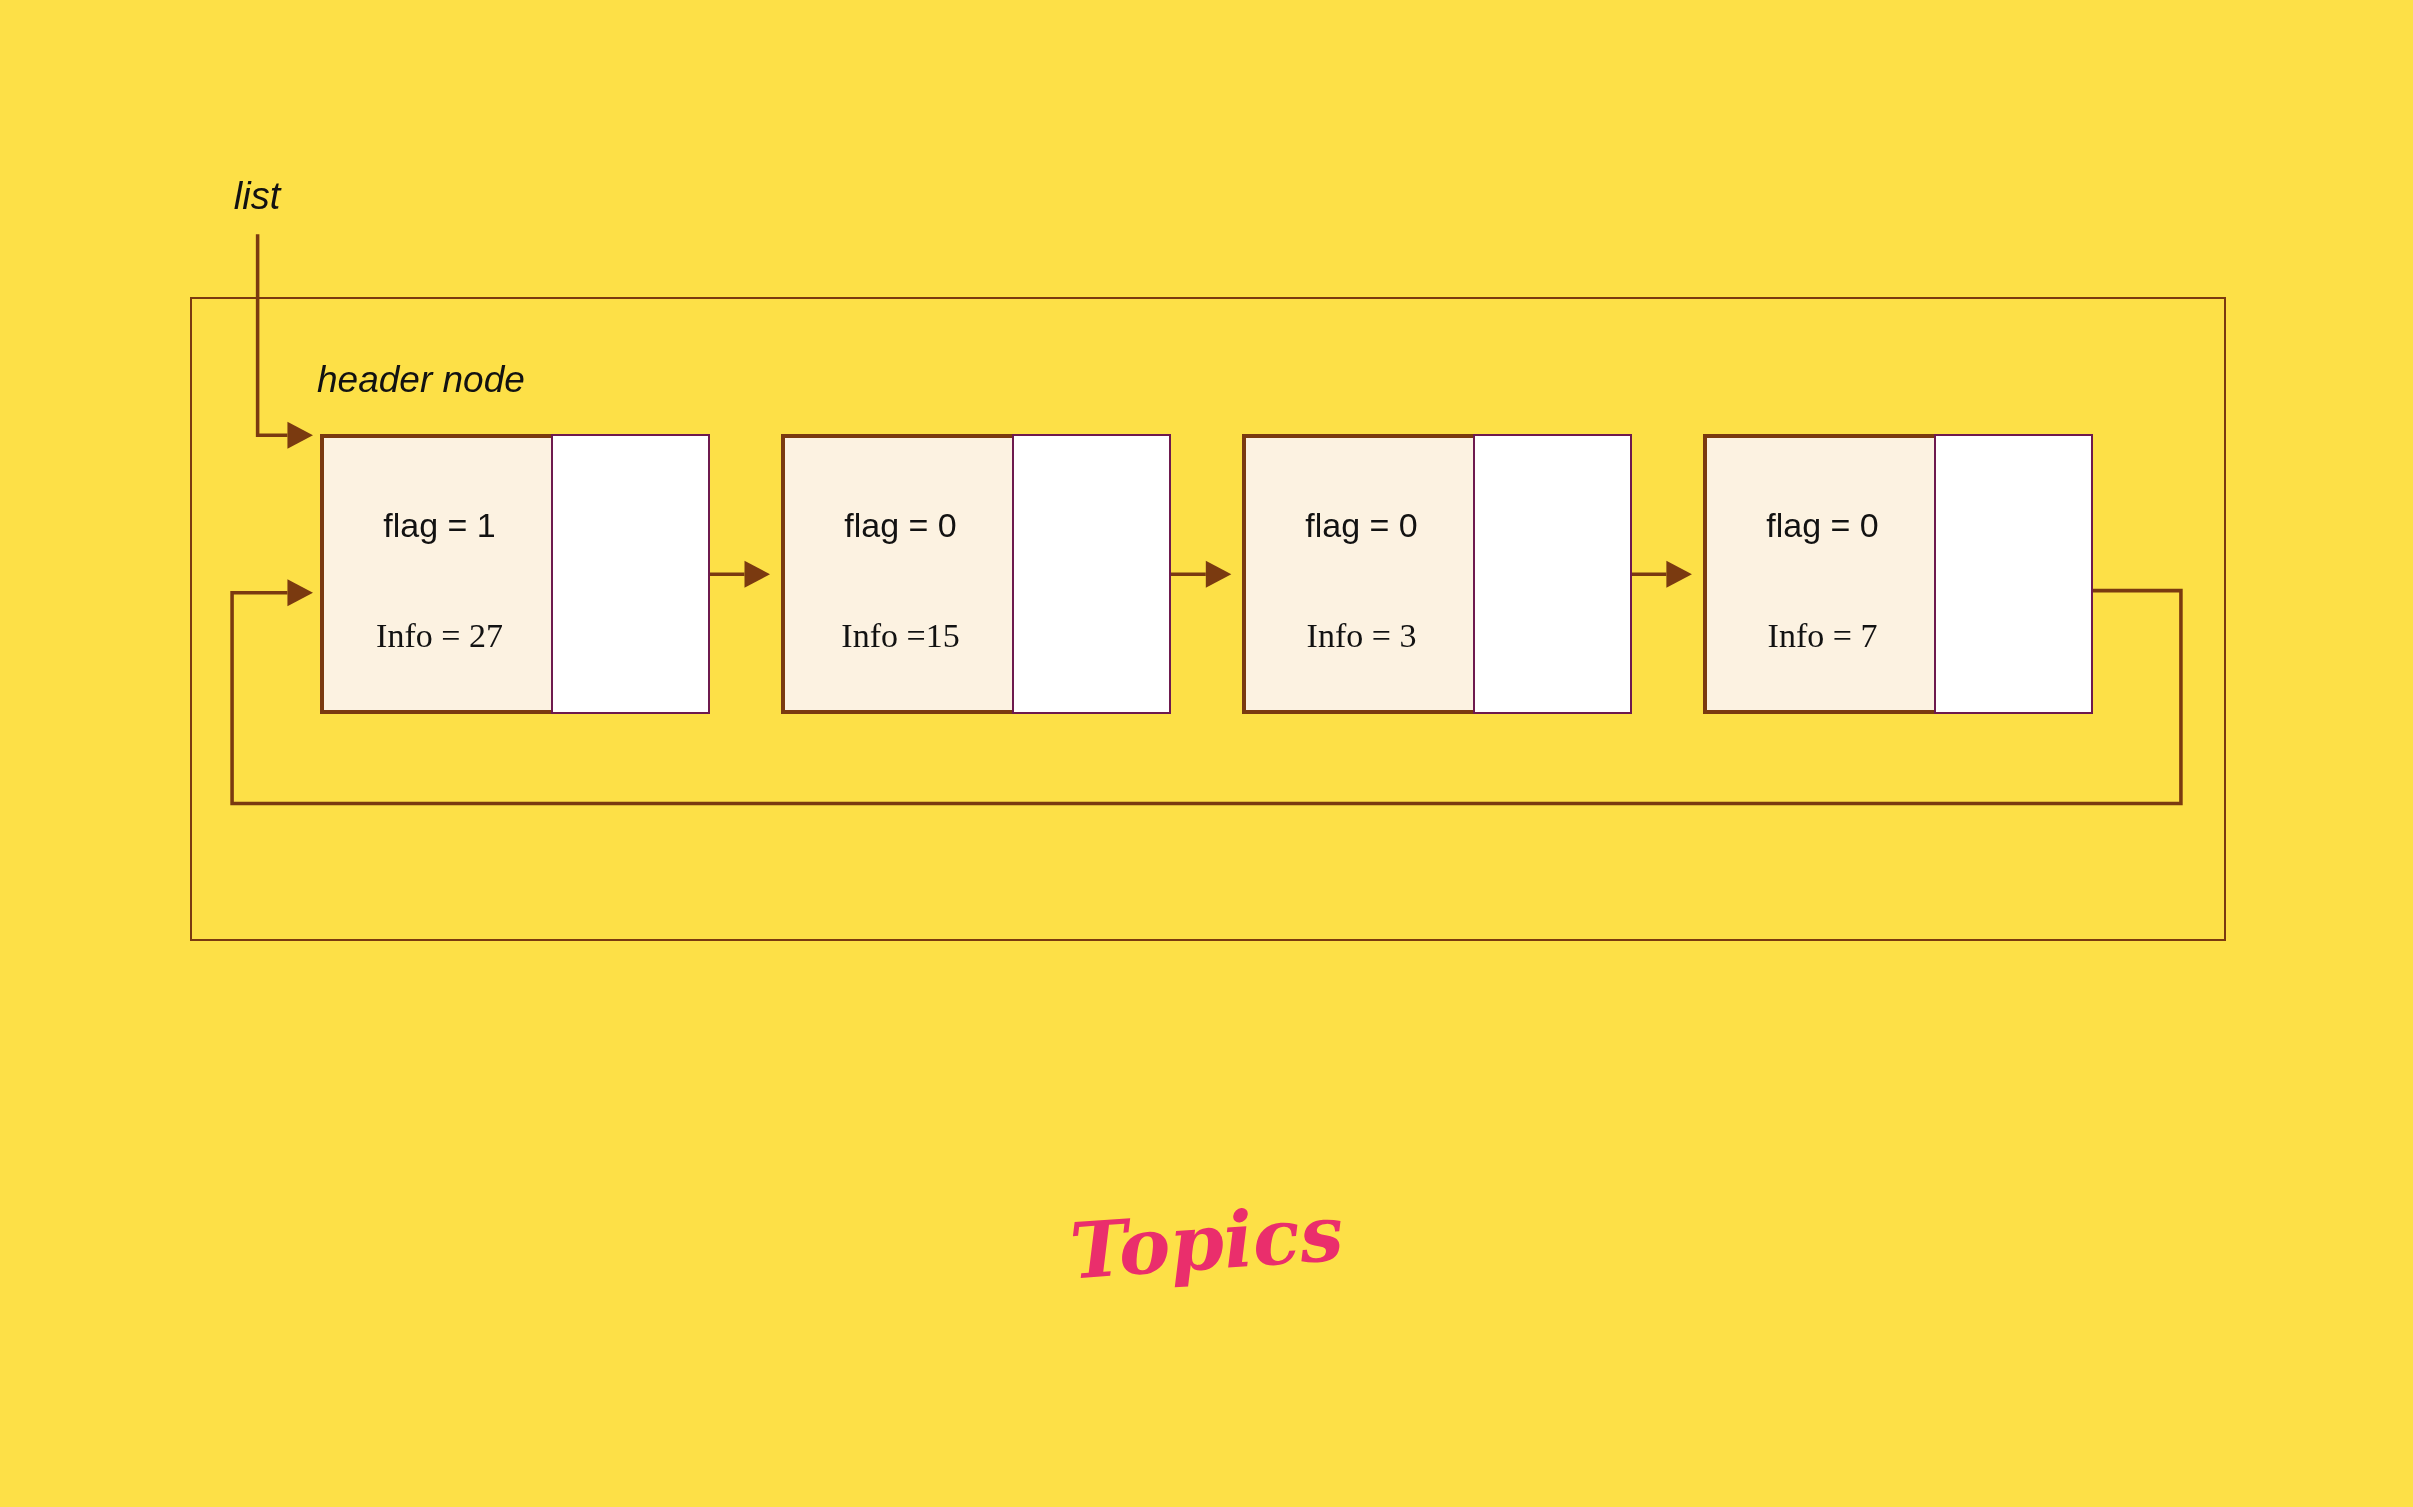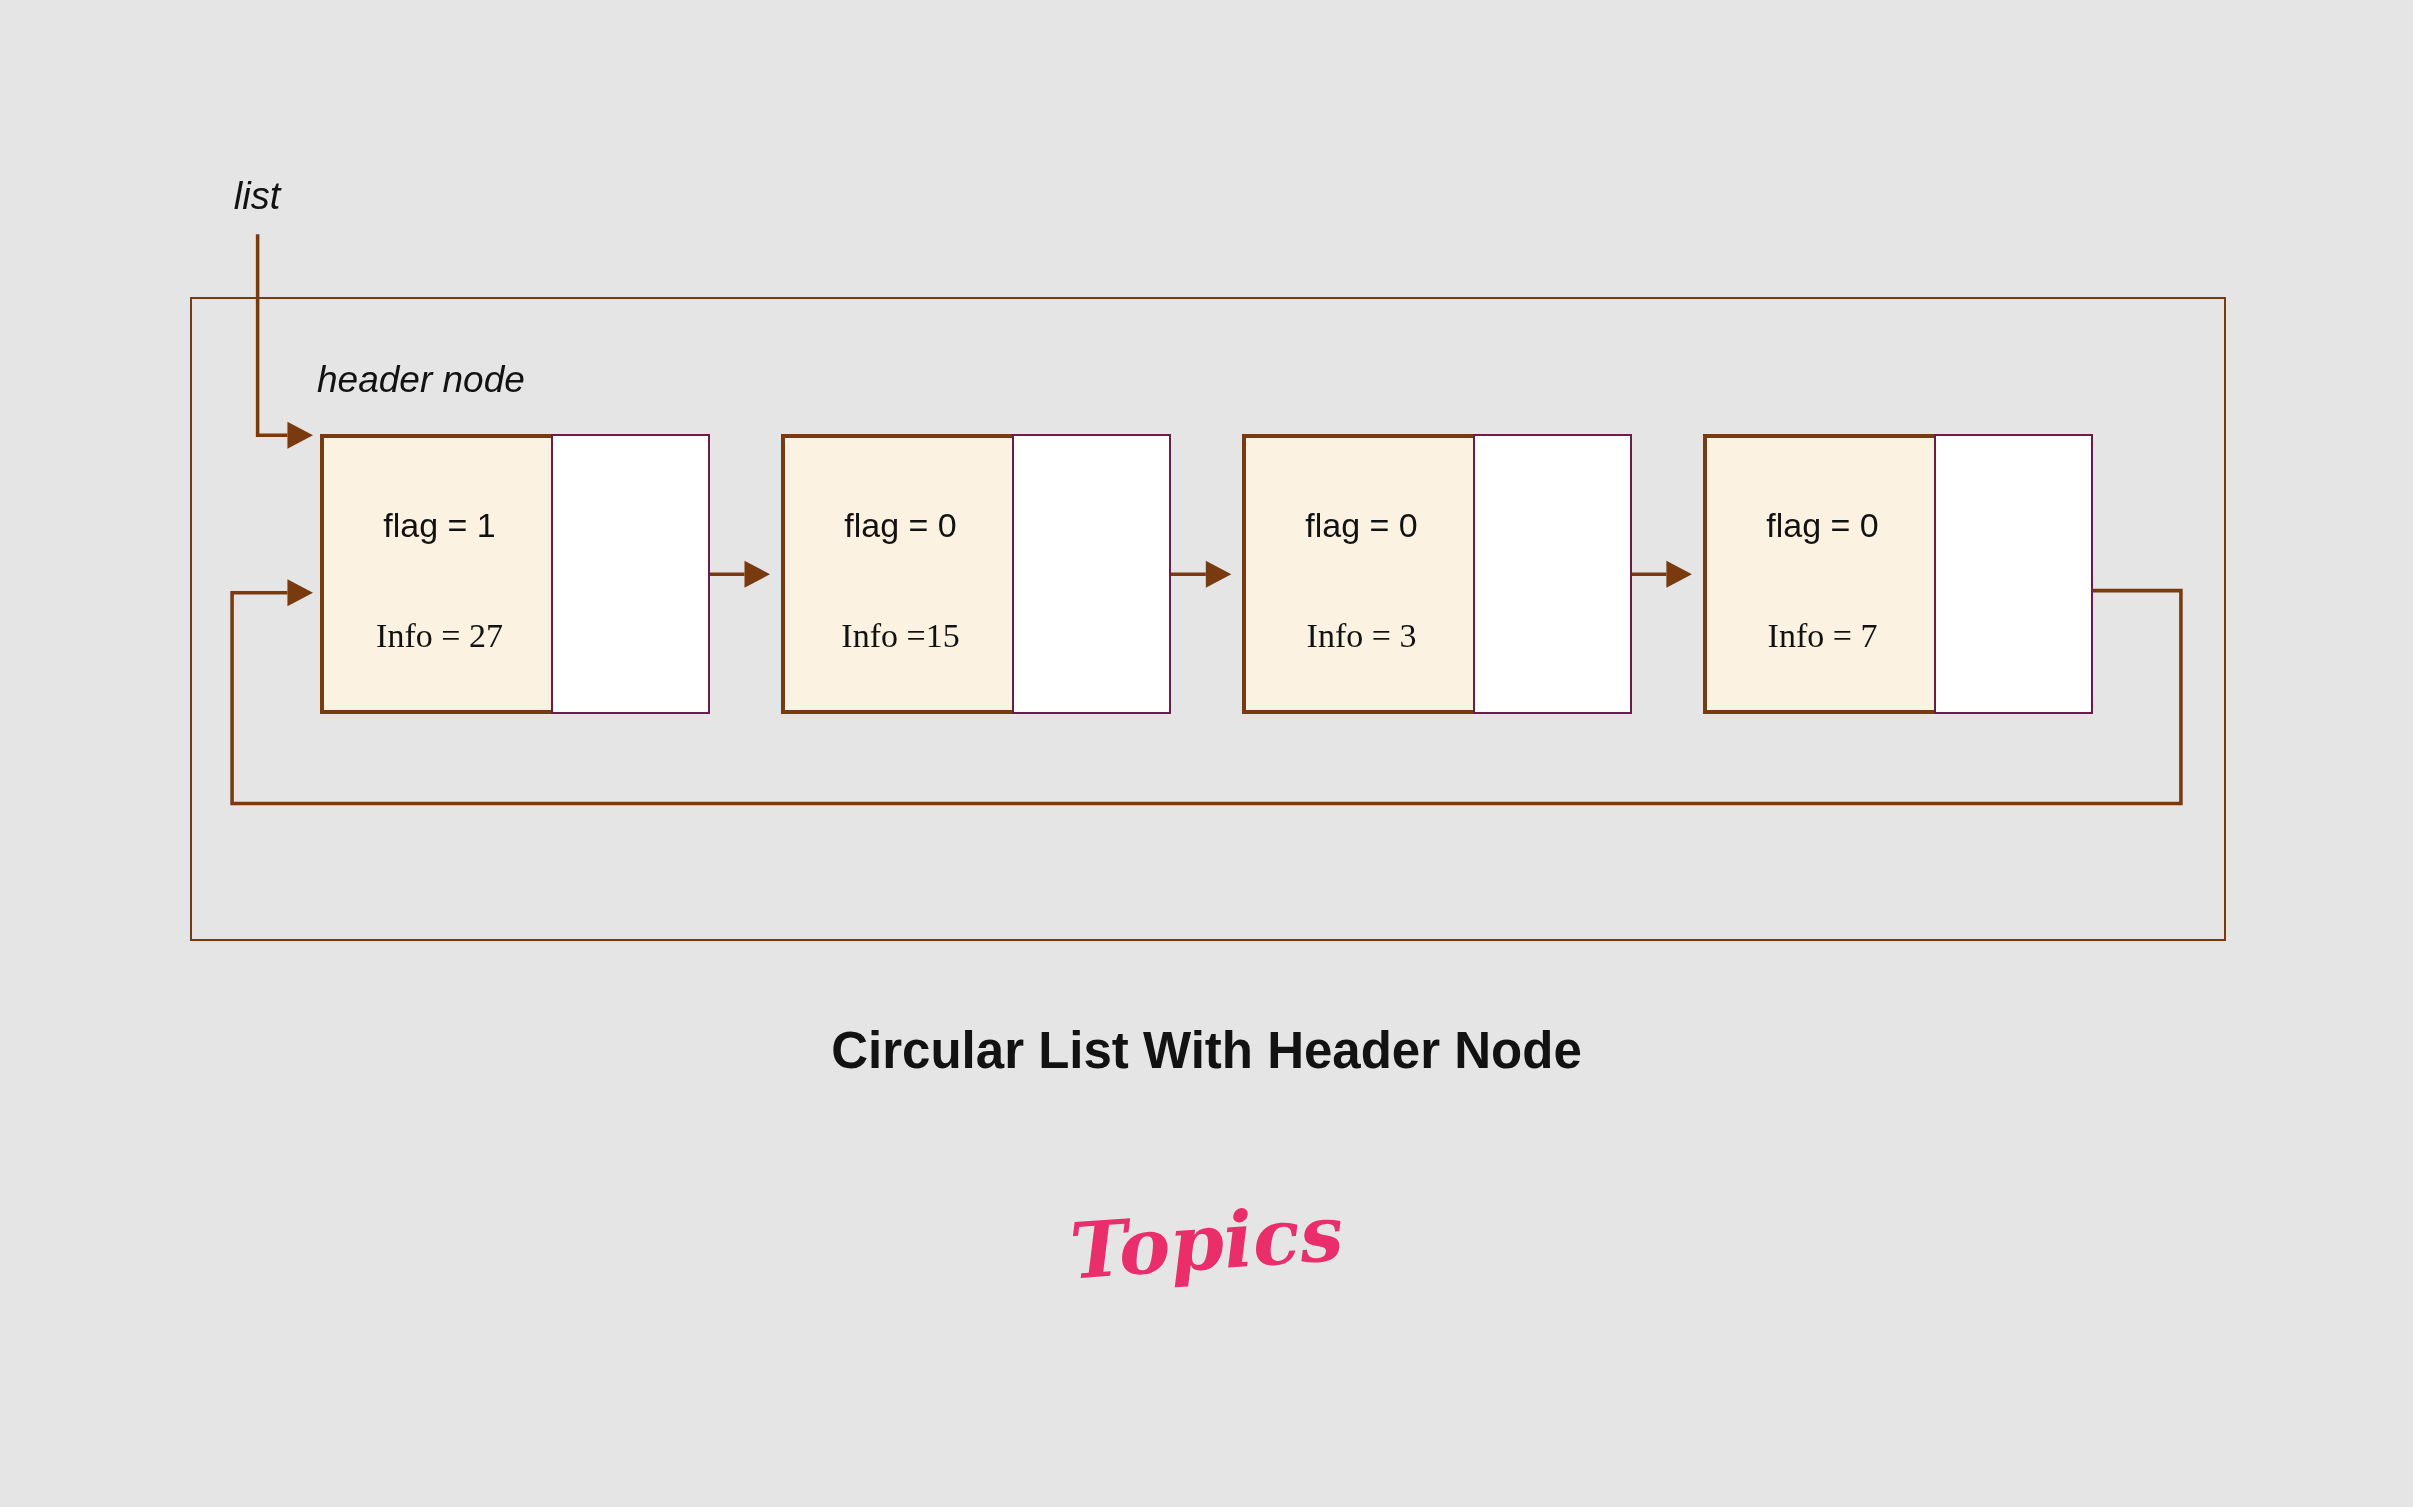--- a/index.html
+++ b/index.html
@@ -7,21 +7,21 @@
     --purple:#6E1A4E;
     --cream:#FCF2E1;
     --ink:#121212;
     --navy:#1D2B4C;
     --pink:#EA2E6C;
   }
   html,body{margin:0;padding:0;background:#ffffff;}
   #stage{
     position:relative;
     width:2413px;height:1507px;
-    background:#e5e5e5;
+    background:#fde047;
     font-family:"Liberation Sans", sans-serif;
     overflow:hidden;
   }
   #outer-box{
     position:absolute;
     left:190px;top:297px;
     width:2032px;height:640px;
     border:2.8px solid var(--brown);
     background:transparent;
   }
@@ -154,20 +154,19 @@
 
   <div class="node" style="left: 1695px;">
     <div class="data-cell">
       <div class="node-text flag-text">flag = 0</div>
       <div class="node-text info-text">Info = 7</div>
     </div>
     <div class="pointer-cell"></div>
   </div>
 </div>
 
-  <div id="diagram-title">Circular List With Header Node</div>
 
   <div id="logo">
     <span id="logo-sub">Topics</span>
   </div>
 
 </div>
 
 
 </body></html>

